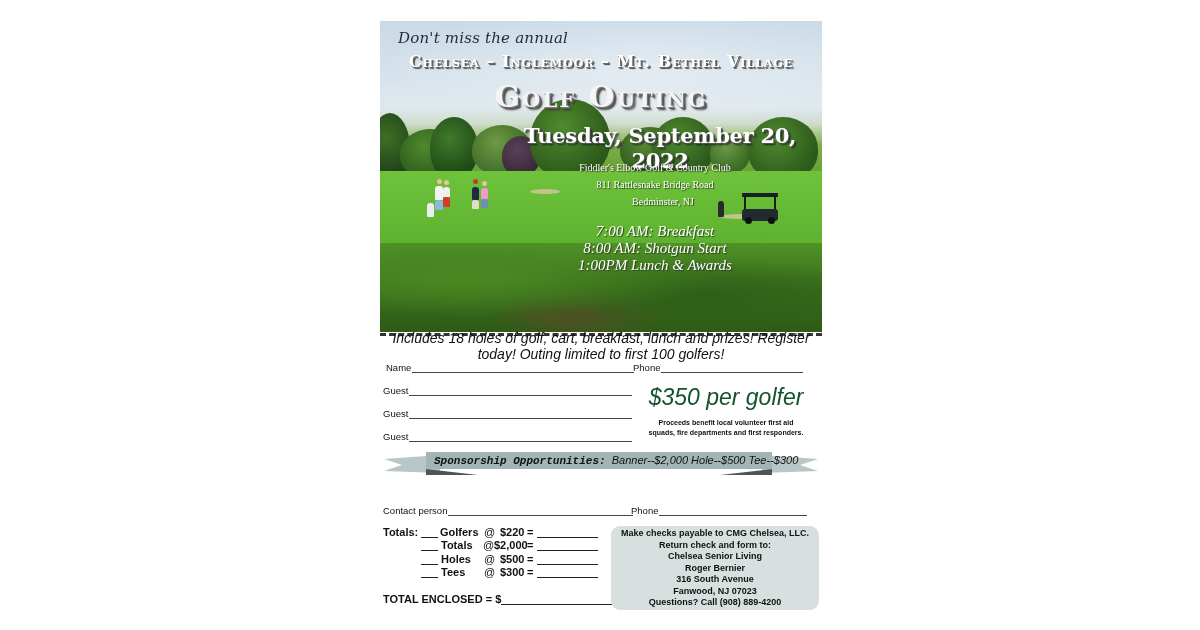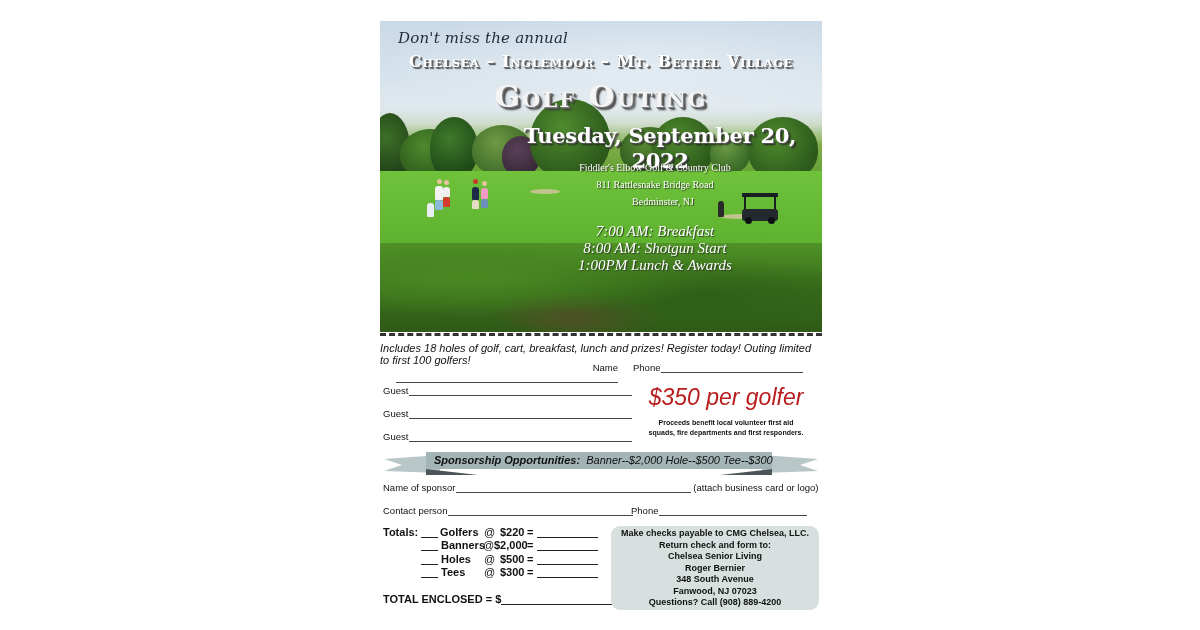--- a/index.html
+++ b/index.html
@@ -33,31 +33,31 @@
     color:#ffffff; text-shadow: 1px 1px 0 #6a6a6a, 2px 2px 1px #4a4a4a; }
   .golf-title { top:58px; font-family:"DejaVu Serif", serif; font-weight:bold; font-size:30px; font-variant:small-caps; letter-spacing:2px;
     color:#f4f4f4; text-shadow: 1px 1px 0 #7a7a7a, 2px 2px 0 #5a5a5a, 3px 3px 2px #333; }
   .date { left:118px; width:324px; top:102px; font-family:"DejaVu Serif", serif; font-weight:bold; font-size:21px;
     color:#fff; text-shadow: 1px 1px 0 #555, 2px 2px 2px #222; letter-spacing:-0.3px; }
   .venue { left:108px; width:334px; font-family:"Liberation Serif", serif; font-size:10px; line-height:17px; color:#fff; text-shadow: 1px 1px 1px #2c3d22; }
   .sched { left:108px; width:334px; font-family:"Liberation Serif", serif; font-style:italic; font-size:15px; line-height:17px; color:#fff; text-shadow: 1px 1px 1px #2c3d22; }
 
   .dash-line { position:absolute; left:0; top:312px; width:442px; height:0; border-top:3px dashed #333; }
 
-  .includes { position:absolute; left:0; top:321px; width:442px; text-align:left; font-family:"Liberation Sans", sans-serif; font-style:italic; font-size:11px; color:#111; }
+  .includes { position:absolute; left:0; top:309px; width:442px; text-align:center; font-family:"Liberation Sans", sans-serif; font-style:italic; font-size:14px; color:#111; }
 
   .field { position:absolute; font-family:"Liberation Sans", sans-serif; font-size:9.5px; color:#111; display:flex; align-items:flex-end; }
   .field .line { border-bottom:1px solid #444; height:9px; margin-left:1px; }
 
-  .price { position:absolute; left:264px; top:363px; width:164px; text-align:center; font-family:"Liberation Sans", sans-serif; font-style:italic; font-size:23px; color:#b91c1c; }
+  .price { position:absolute; left:264px; top:363px; width:164px; text-align:center; font-family:"Liberation Sans", sans-serif; font-style:italic; font-size:23px; color:#14532d; }
   .proceeds { position:absolute; left:262px; top:397px; width:168px; text-align:center; font-family:"Liberation Sans", sans-serif; font-size:7px; line-height:10px; color:#111; font-weight:bold; }
 
   .banner { position:absolute; left:0; top:428px; width:442px; height:30px; }
   .banner-text { position:absolute; left:46px; top:431px; width:346px; height:17px; background:#a3b4b6; font-family:"Liberation Sans", sans-serif; font-style:italic; font-size:11px; line-height:17px; color:#111; padding-left:8px; box-sizing:border-box; white-space:nowrap; }
-  .banner-text b { font-weight:bold; }
+  .banner-text b { font-weight:bold;font-family:Liberation Mono, monospace; }
 
   .totals { position:absolute; left:3px; top:505px; font-family:"Liberation Sans", sans-serif; font-size:11px; font-weight:bold; color:#111; }
   .trow { position:absolute; height:14px; white-space:nowrap; }
   .tlabel { position:absolute; }
   .blank { position:absolute; border-bottom:1px solid #222; height:11px; }
 
   .total-enclosed { position:absolute; left:3px; top:572px; font-family:"Liberation Sans", sans-serif; font-size:11px; font-weight:bold; color:#111; display:flex; }
 
   .checks { position:absolute; left:231px; top:505px; width:208px; height:84px; background:#d7e0df; border-radius:9px; text-align:center; font-family:"Liberation Sans", sans-serif; font-size:9px; font-weight:bold; color:#111; line-height:11.5px; padding-top:2px; box-sizing:border-box; }
 </style>
@@ -123,21 +123,21 @@
     <div class="txt venue" style="top:172px;padding-left:8px;">Bedminster, NJ</div>
     <div class="txt sched" style="top:202px;">7:00 AM: Breakfast</div>
     <div class="txt sched" style="top:219px;">8:00 AM: Shotgun Start</div>
     <div class="txt sched" style="top:236px;">1:00PM Lunch &amp; Awards</div>
   </div>
 
   <div class="dash-line"></div>
 
   <div class="includes">Includes 18 holes of golf, cart, breakfast, lunch and prizes!  Register today!  Outing limited to first 100 golfers!</div>
 
-  <div class="field" style="left:15px;top:341px;flex-direction:column;">
+  <div class="field" style="left:6px;top:341px;">
     <span>Name</span>
     <span class="line" style="width:222px;"></span>
   </div>
   <div class="field" style="left:253px;top:341px;">
     <span>Phone</span>
     <span class="line" style="width:142px;"></span>
   </div>
   <div class="field" style="left:3px;top:364px;">
     <span>Guest</span>
     <span class="line" style="width:223px;"></span>
@@ -160,25 +160,20 @@
   <svg class="banner" viewBox="0 0 442 30" width="442" height="30">
     <polygon points="4,10 60,6 60,24 4,22 22,16" fill="#b9c6c7"></polygon>
     <polygon points="438,10 382,6 382,24 438,22 420,16" fill="#b9c6c7"></polygon>
     <polygon points="46,20 98,26 46,26" fill="#4b5658"></polygon>
     <polygon points="392,20 340,26 392,26" fill="#4b5658"></polygon>
   </svg>
   <div class="banner-text">
     <b>Sponsorship Opportunities:</b>&nbsp;&nbsp;<span>Banner--$2,000   Hole--$500   Tee--$300</span>
   </div>
 
-  <div class="field" style="left:3px;top:461px;">
-    <span>Name of sponsor</span>
-    <span class="line" style="width:235px;"></span>
-    <span style="margin-left:2px;">(attach business card or logo)</span>
-  </div>
   <div class="field" style="left:3px;top:484px;">
     <span>Contact person</span>
     <span class="line" style="width:185px;"></span>
   </div>
   <div class="field" style="left:251px;top:484px;">
     <span>Phone</span>
     <span class="line" style="width:148px;"></span>
   </div>
 
   <div class="totals">
@@ -189,21 +184,21 @@
     <div class="trow" style="left:0;top:0;width:230px;">
       <span class="blank" style="left:38px;top:0;width:17px;"></span>
       <span class="tlabel" style="left:57px;">Golfers</span>
       <span class="tlabel" style="left:101px;font-weight:normal;">@</span>
       <span class="tlabel" style="left:117px;">$220</span>
       <span class="tlabel" style="left:144px;">=</span>
       <span class="blank" style="left:154px;top:0;width:61px;"></span>
     </div>
     <div class="trow" style="left:0;top:13px;width:230px;">
       <span class="blank" style="left:38px;top:0;width:17px;"></span>
-      <span class="tlabel" style="left:58px;">Banners</span>
+      <span class="tlabel" style="left:58px;">Totals</span>
       <span class="tlabel" style="left:100px;font-weight:normal;">@</span>
       <span class="tlabel" style="left:111px;">$2,000</span>
       <span class="tlabel" style="left:144px;">=</span>
       <span class="blank" style="left:154px;top:0;width:61px;"></span>
     </div>
     <div class="trow" style="left:0;top:27px;width:230px;">
       <span class="blank" style="left:38px;top:0;width:17px;"></span>
       <span class="tlabel" style="left:58px;">Holes</span>
       <span class="tlabel" style="left:101px;font-weight:normal;">@</span>
       <span class="tlabel" style="left:117px;">$500</span>
@@ -223,18 +218,18 @@
   <div class="total-enclosed">
     <span>TOTAL ENCLOSED = $</span>
     <span style="display:inline-block;width:117px;border-bottom:1px solid #222;height:11px;"></span>
   </div>
 
   <div class="checks">
     <div>Make checks payable to CMG Chelsea, LLC.</div>
     <div>Return check and form to:</div>
     <div>Chelsea Senior Living</div>
     <div>Roger Bernier</div>
-    <div>348 South Avenue</div>
+    <div>316 South Avenue</div>
     <div>Fanwood, NJ 07023</div>
     <div>Questions? Call (908) 889-4200</div>
   </div>
 
 </div>
 
 </body></html>

